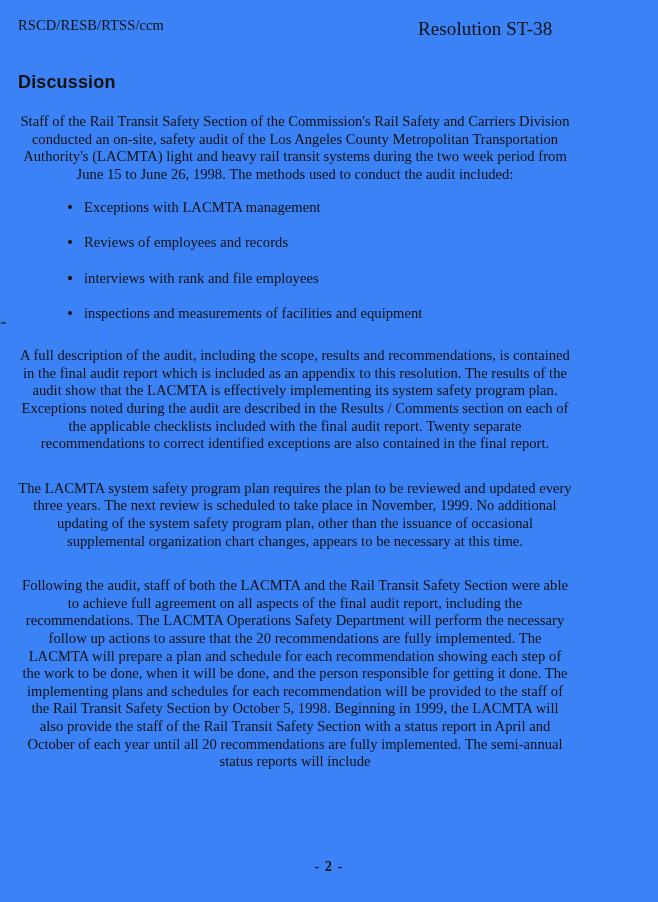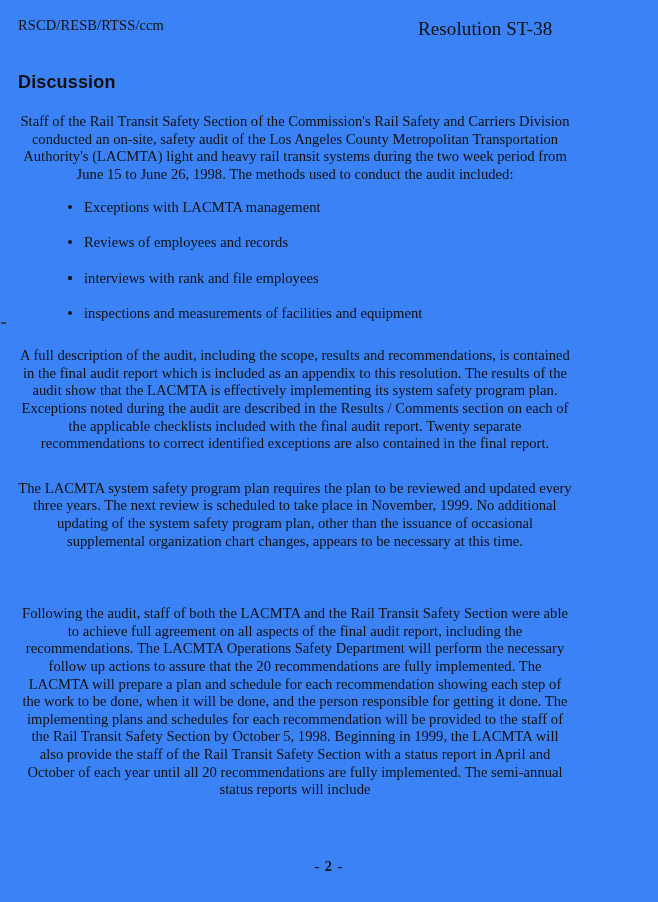--- a/index.html
+++ b/index.html
@@ -68,21 +68,20 @@
   p.para {
     margin: 0 0 16px 0;
     font-size: 14.6px;
     line-height: 17.6px;
     text-align: center;
     letter-spacing: 0.02px;
   }
 
   p.para.tight {
     margin-bottom: 0;
-    margin-top: 28px;
   }
 
   
   ul.bullets {
     list-style: none;
     margin: 14px 0 14px 0;
     padding: 0;
   }
   ul.bullets li {
     position: relative;

